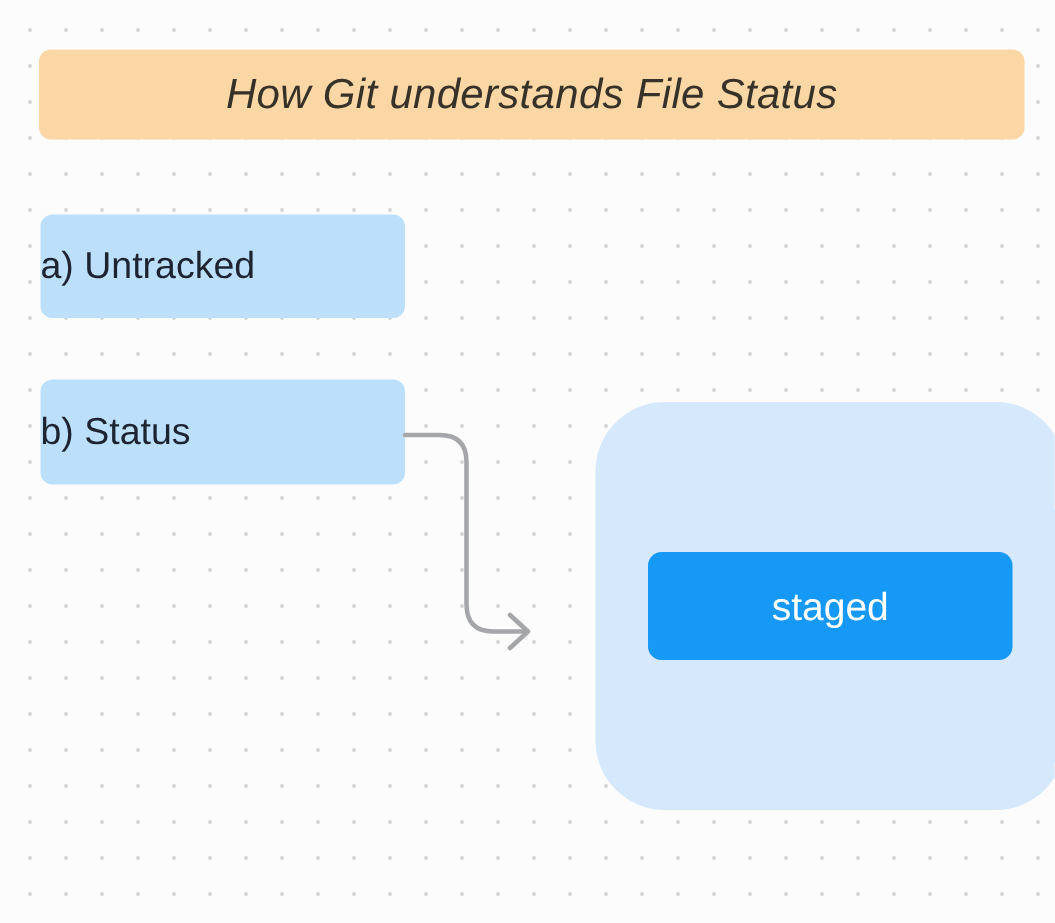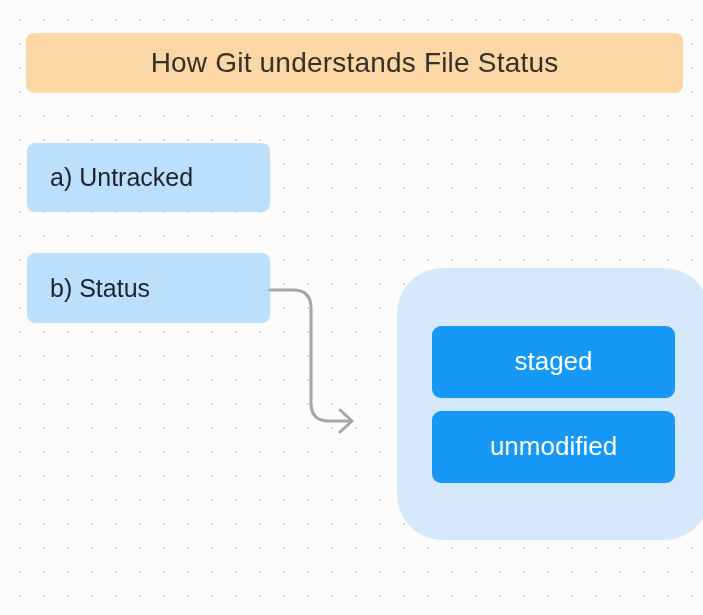--- a/index.html
+++ b/index.html
@@ -22,29 +22,29 @@
   .banner {
     position: absolute;
     left: 26px; top: 33px;
     width: 657px; height: 60px;
     background: var(--title_bg, #FAD7A4);
     border-radius: 8px;
     display: flex; align-items: center; justify-content: center;
     font-size: 28px;
     letter-spacing: 0.2px;
     color: var(--title_text, #363129);
+    font-style: italic;
   }
   .node {
     position: absolute;
     left: 27px;
     width: 243px;
     background: var(--node_bg, #BCDFFB);
     border-radius: 8px;
     display: flex; align-items: center;
-    padding-left: 23px;
     box-sizing: border-box;
     font-size: 25px;
     color: var(--node_text, #1D2430);
   }
   .node-a { top: 143px; height: 69px; }
   .node-b { top: 253px; height: 70px; }
   .arrow {
     position: absolute;
     left: 255px; top: 275px;
     width: 110px; height: 160px;
@@ -94,16 +94,15 @@
     <span>b) Status</span>
   </div>
 
   <svg class="arrow" viewBox="255 275 110 160" aria-hidden="true">
     <path d="M 270 290 L 293 290 Q 311 290 311 308 L 311 403 Q 311 421 329 421 L 351 421"></path>
     <path d="M 340 410 L 352 421 L 340 432"></path>
   </svg>
 
   <div class="group">
     <div class="state">staged</div>
-    <div class="state">unmodified</div>
   </div>
 
 </div>
 
 </body></html>

